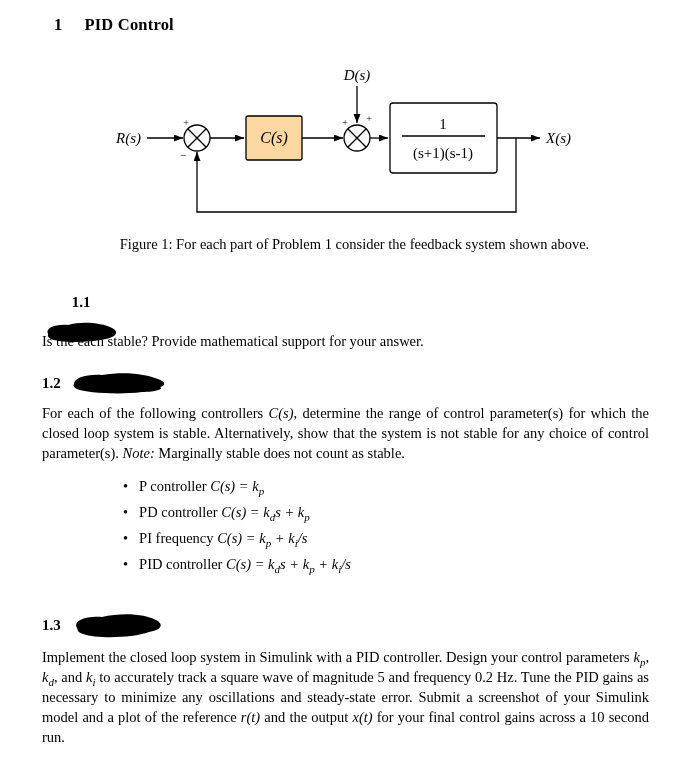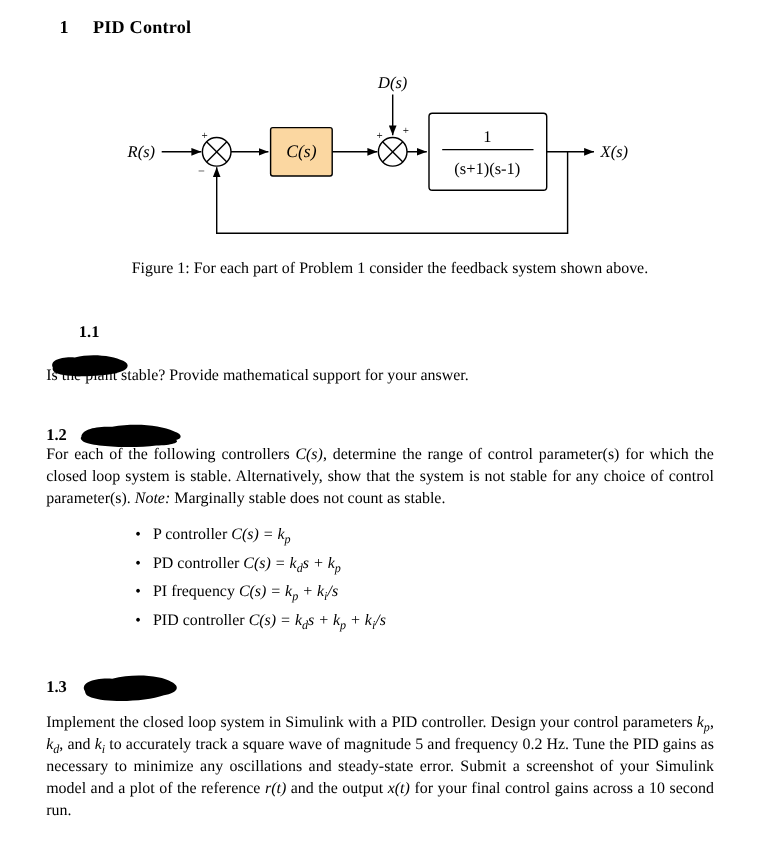--- a/index.html
+++ b/index.html
@@ -89,23 +89,23 @@
   </div>
 
   <div class="abs caption">Figure 1: For each part of Problem 1 consider the feedback system shown above.</div>
 
   <div class="abs subheading" style="top:294px;flex-direction:column;">
     <span>1.1</span>
     <svg class="scribble" width="78" height="24" viewBox="0 0 78 24">
       <path d="M6,14 C3,8 13,4 26,5 C40,1 60,3 70,8 C77,11 75,17 64,19 C46,23 18,23 9,19 C5,17 6,15 6,14 Z"></path>
     </svg>
   </div>
-  <div class="abs body-text" style="top:331px;">Is the plant stable? Provide mathematical support for your answer.</div>
+  <div class="abs body-text" style="top:331px;">Is the each stable? Provide mathematical support for your answer.</div>
 
-  <div class="abs subheading" style="top:384px;text-align:center;">
+  <div class="abs subheading" style="top:371px;text-align:center;">
     <span>1.2</span>
     <svg class="scribble" width="100" height="24" viewBox="0 0 100 24">
       <path d="M4,13 C4,7 16,3 32,4 C55,0 76,3 88,8 C97,11 95,15 90,16 C94,18 86,21 72,21 C50,24 16,22 7,18 C3,16 3,14 4,13 Z"></path>
     </svg>
   </div>
   <div class="abs body-text" style="top:403px;"><span>For each of the following controllers </span><span class="mi">C(s)</span><span>, determine the range of control parameter(s) for which the closed loop system is stable. Alternatively, show that the system is not stable for any choice of control parameter(s). </span><span class="mi">Note:</span><span> Marginally stable does not count as stable.</span></div>
 
   <ul class="abs bullets" style="top:478px;">
     <li><span class="bullet-mark">•</span><span><span>P controller </span><span class="mi">C(s) = k</span><sub>p</sub></span></li>
     <li><span class="bullet-mark">•</span><span><span>PD controller </span><span class="mi">C(s) = k</span><sub>d</sub><span class="mi">s + k</span><sub>p</sub></span></li>

